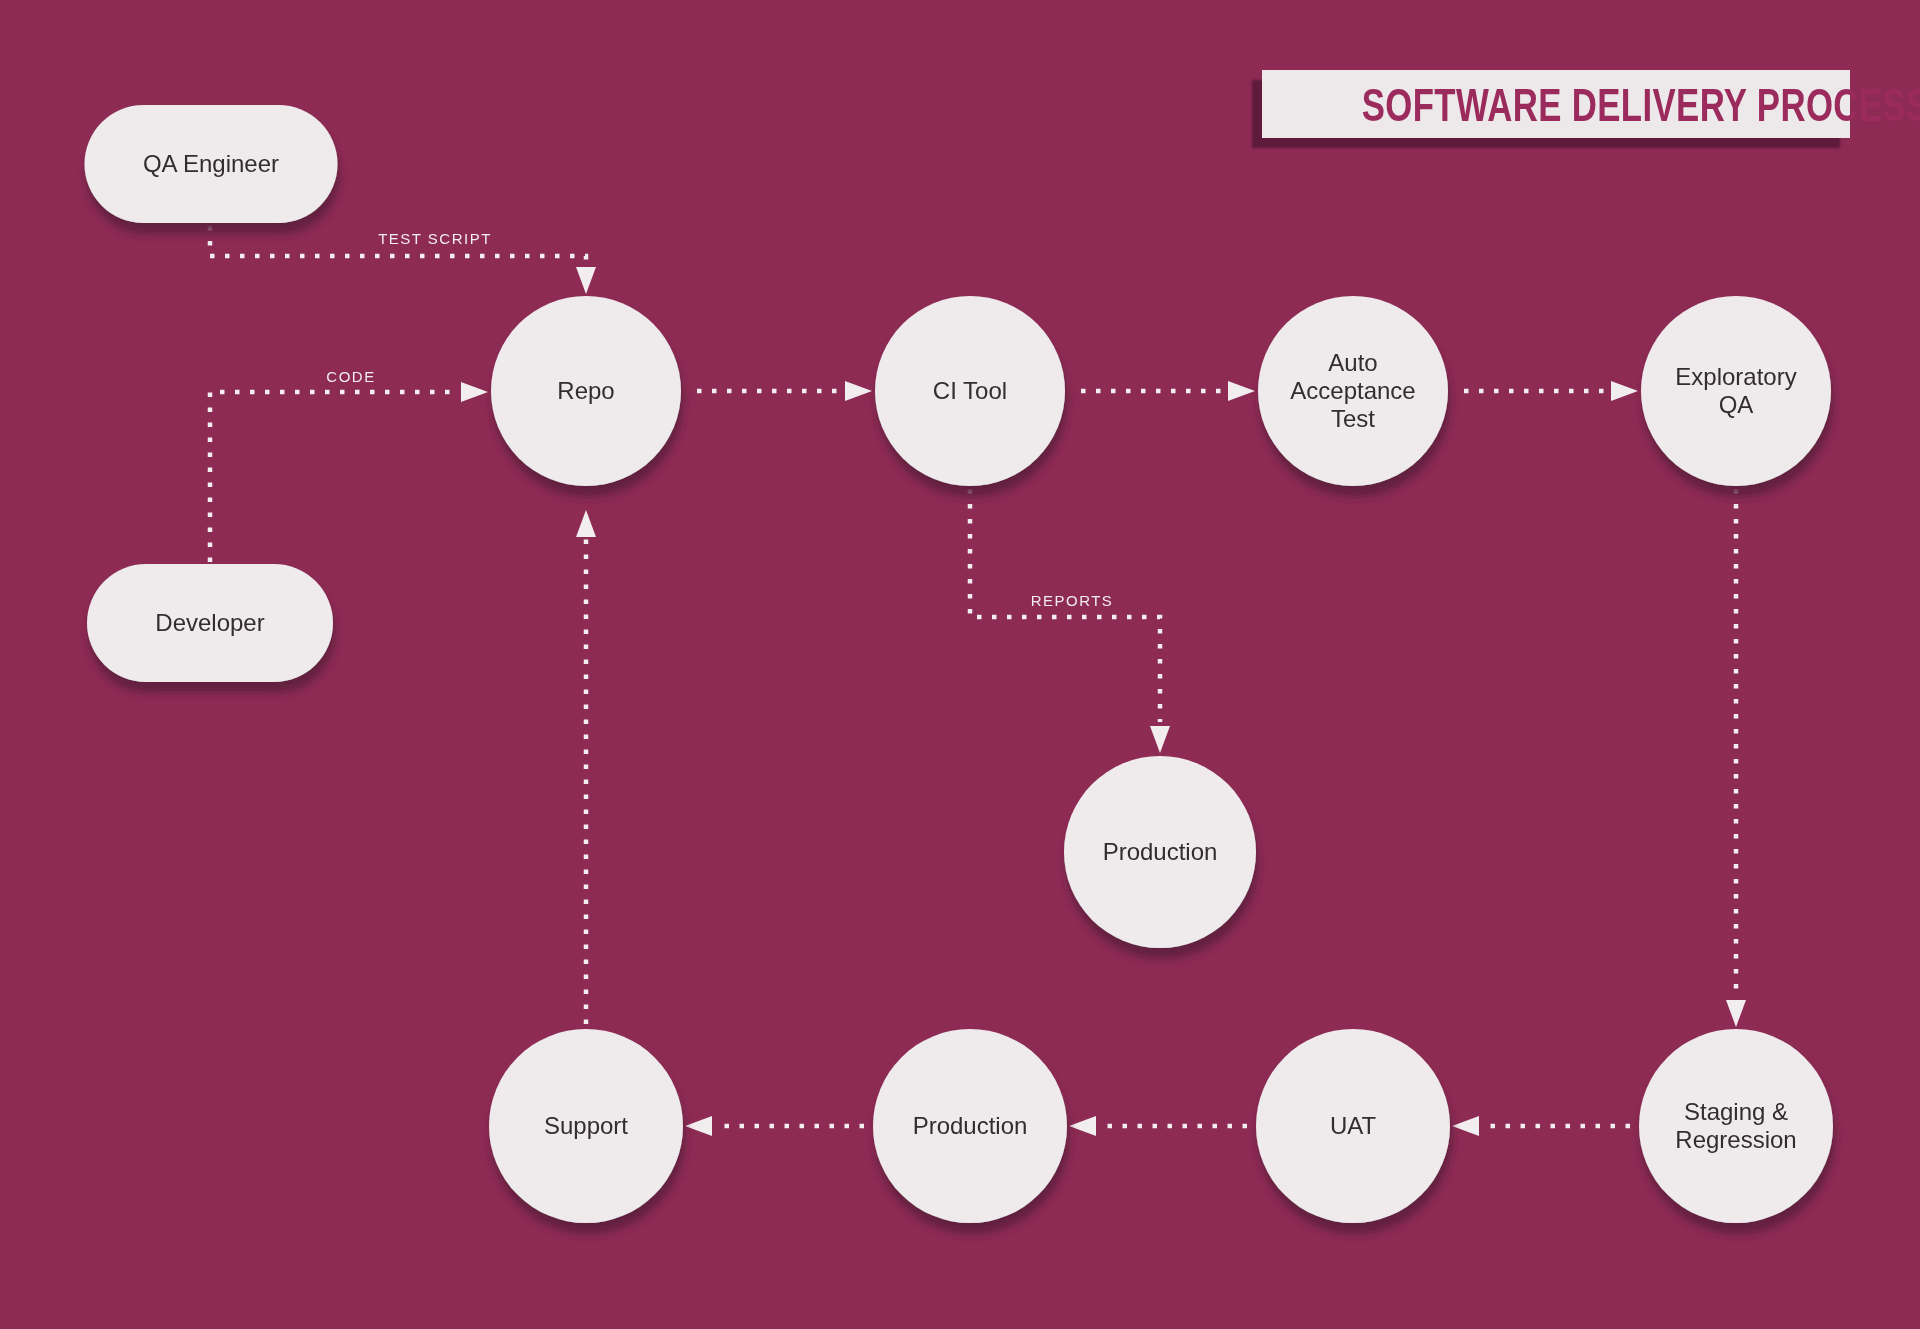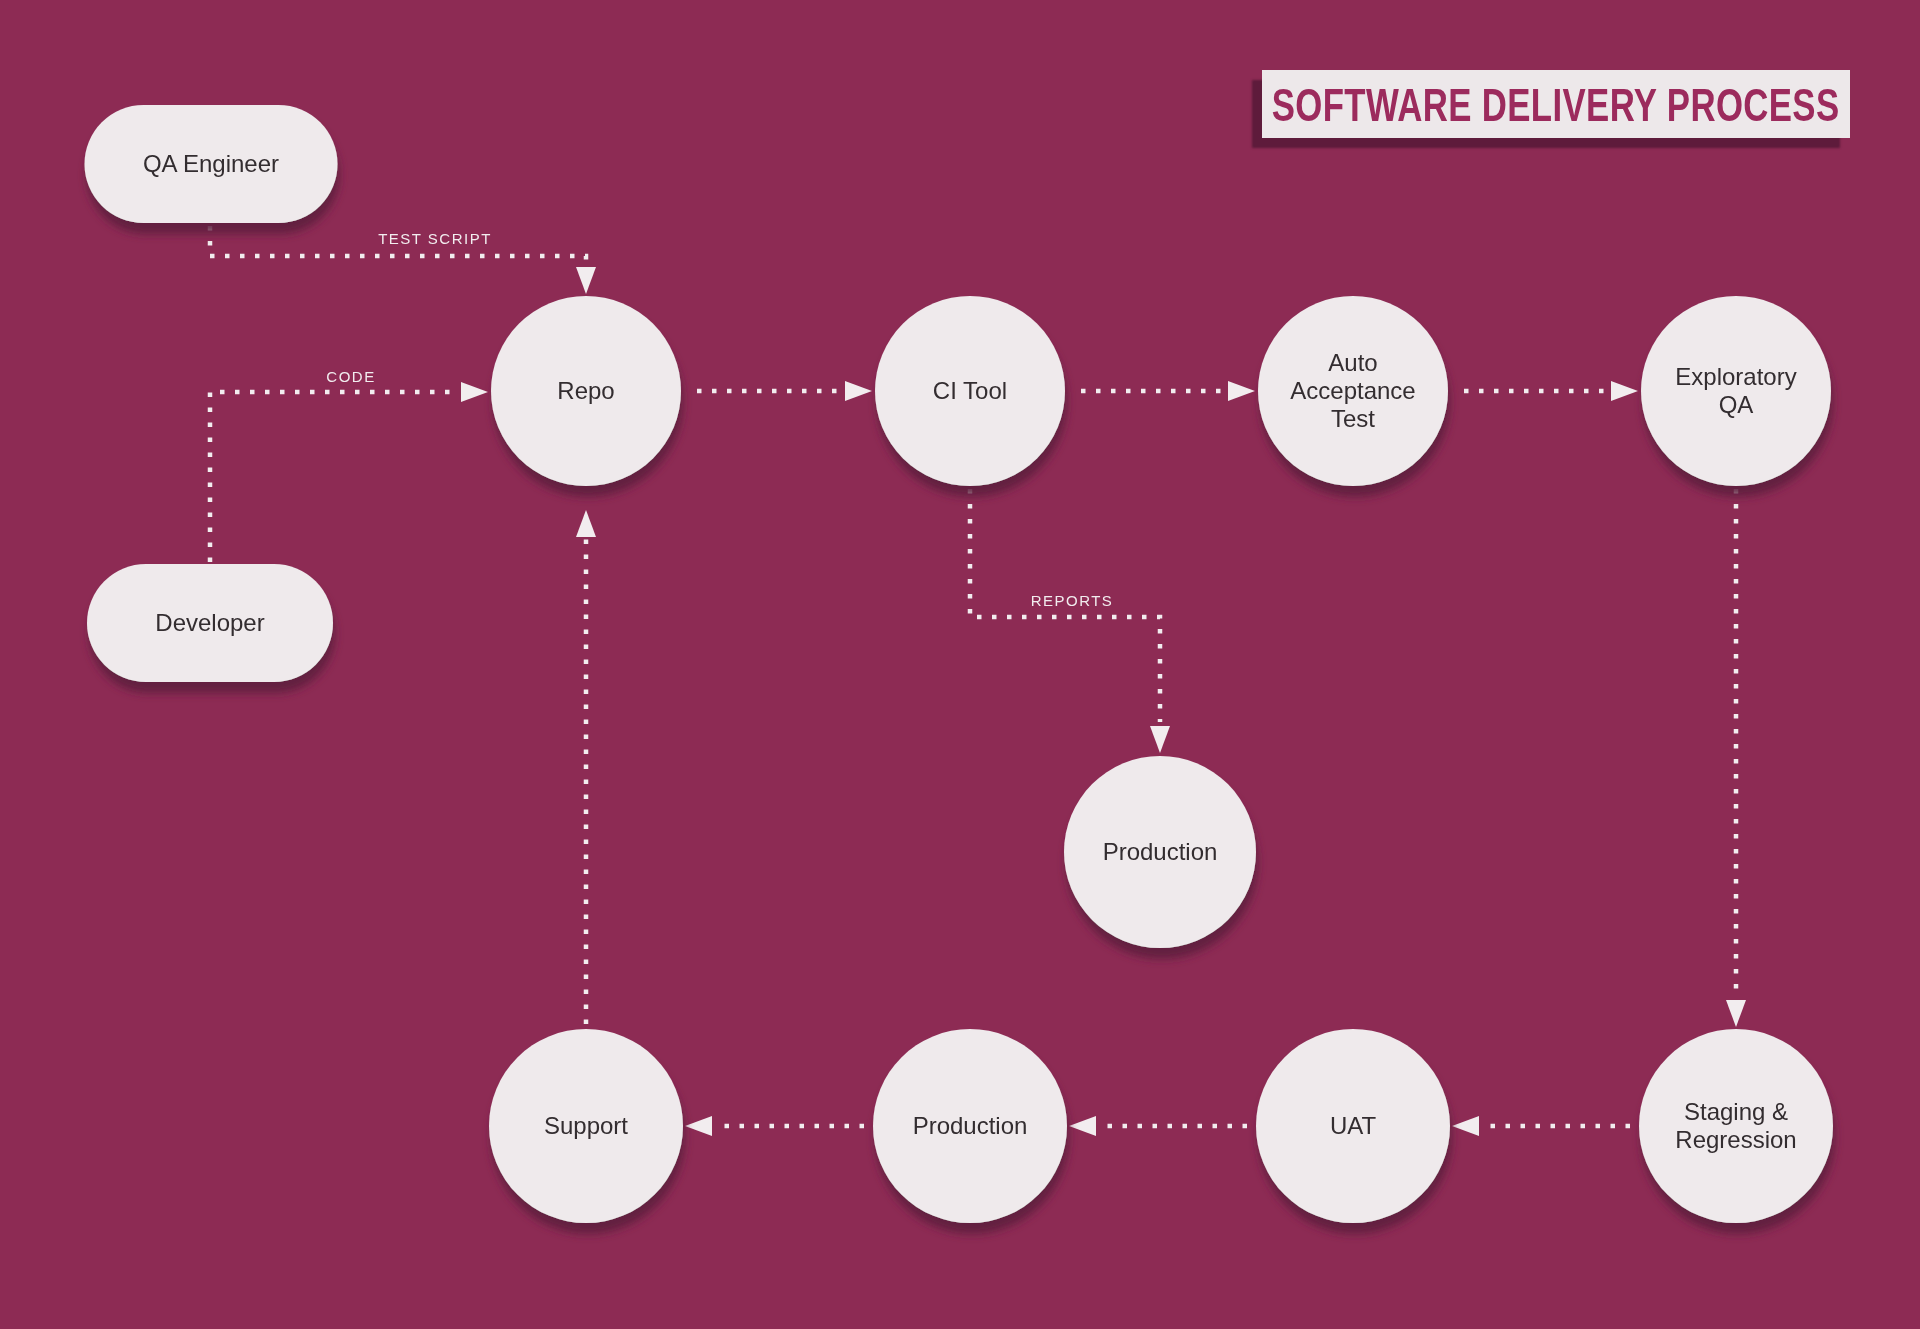--- a/index.html
+++ b/index.html
@@ -19,21 +19,21 @@
   .title-banner {
     position: absolute;
     left: 1262px;
     top: 70px;
     width: 588px;
     height: 68px;
     background: var(--title-bg, #EDE8EA);
     box-shadow: -10px 10px 2px rgba(88, 25, 56, 0.88);
     display: flex;
     align-items: center;
-    justify-content: center;
+    justify-content: flex-start;
     overflow: visible;
   }
   .title-text {
     color: var(--title-text, #9C2B5D);
     font-size: 47px;
     font-weight: 700;
     letter-spacing: 0.5px;
     white-space: nowrap;
     transform: scaleX(0.74);
   }

